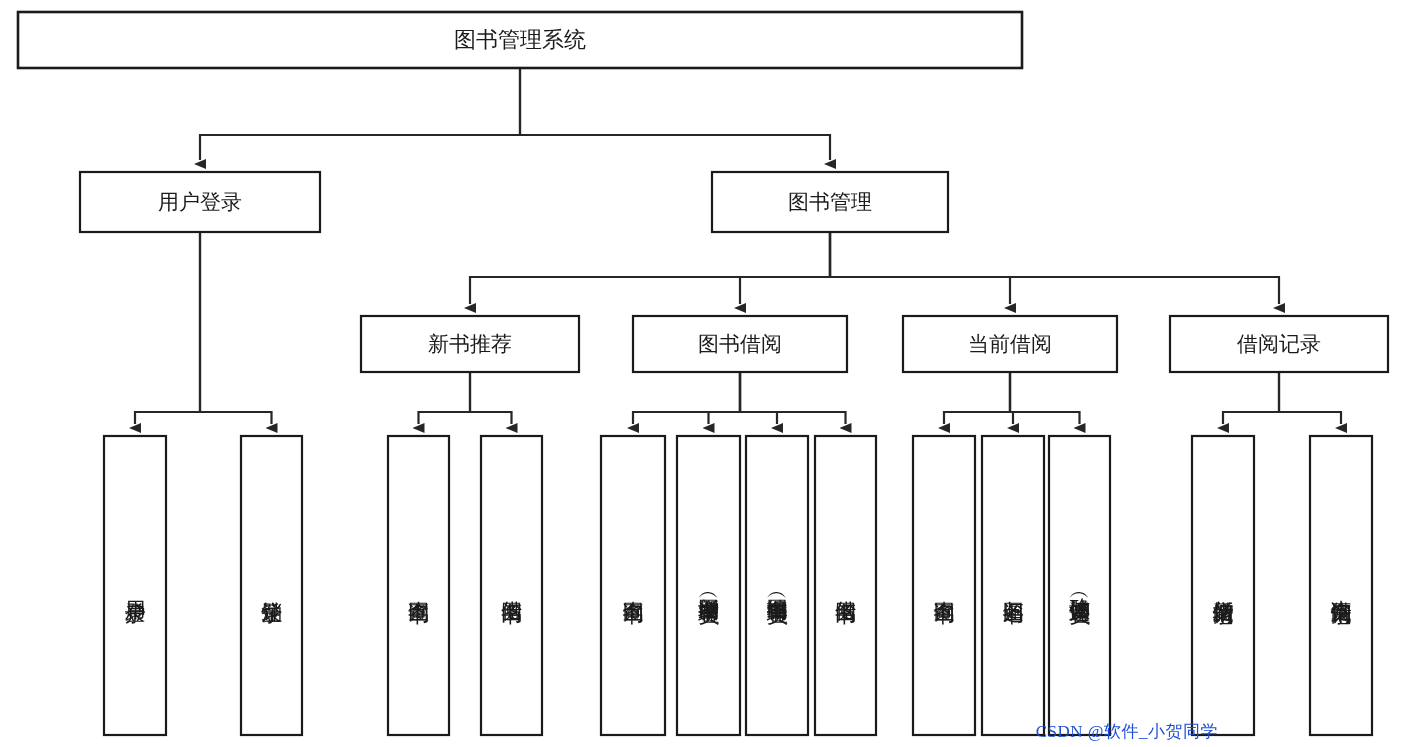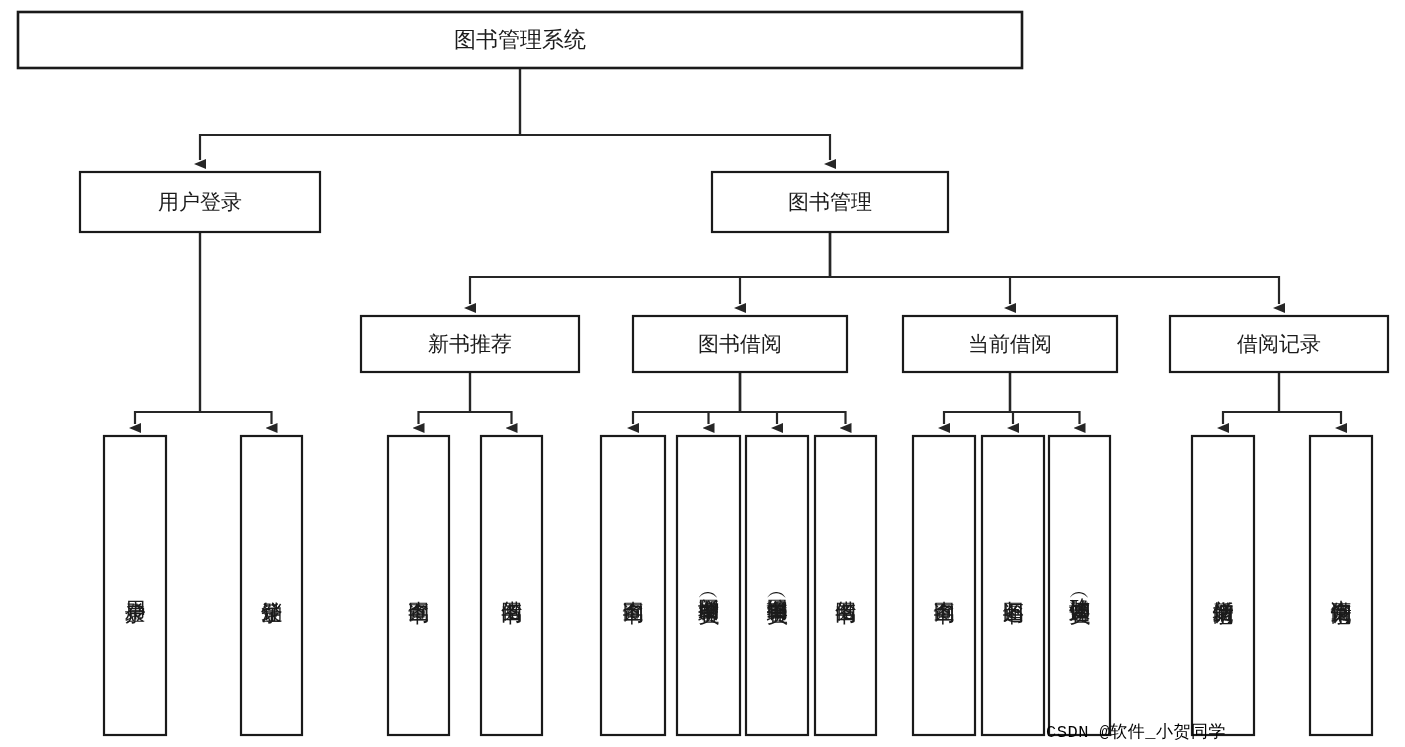--- a/index.html
+++ b/index.html
@@ -66,25 +66,25 @@
     font-family: "DejaVu Sans", "Liberation Sans", sans-serif;
     font-size: 21px;
     line-height: 1.08;
     color: #1b1b1b;
     letter-spacing: 1px;
     white-space: nowrap;
     text-align: center;
   }
   .watermark {
     position: absolute;
-    right: 8px;
+    right: 16px;
     bottom: 4px;
-    font-family: Liberation Mono, monospace;
+    font-family: Liberation Serif, serif;
     font-size: 17px;
-    color: #000000;
+    color: #1d4ed8;
     white-space: nowrap;
     letter-spacing: 0.5px;
   }
 </style>
 </head>
 <body>
 
 <div id="diagram-root">
 
   <svg id="flow" viewBox="0 0 1405 747">

